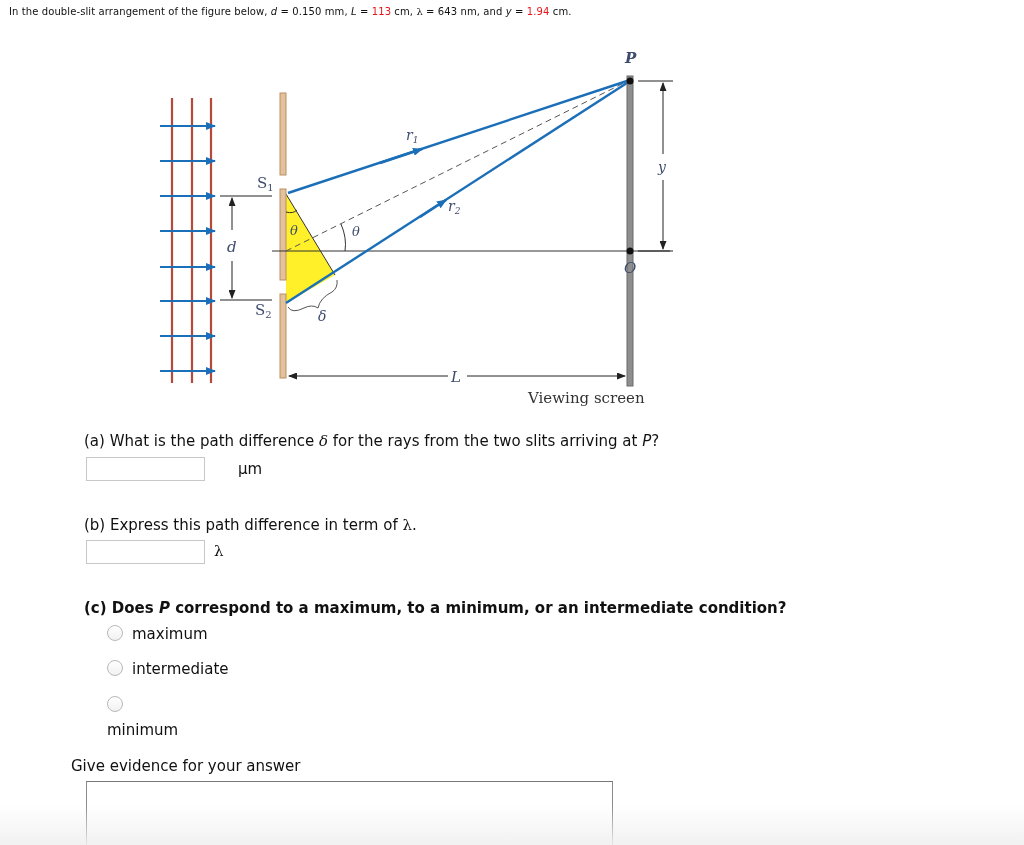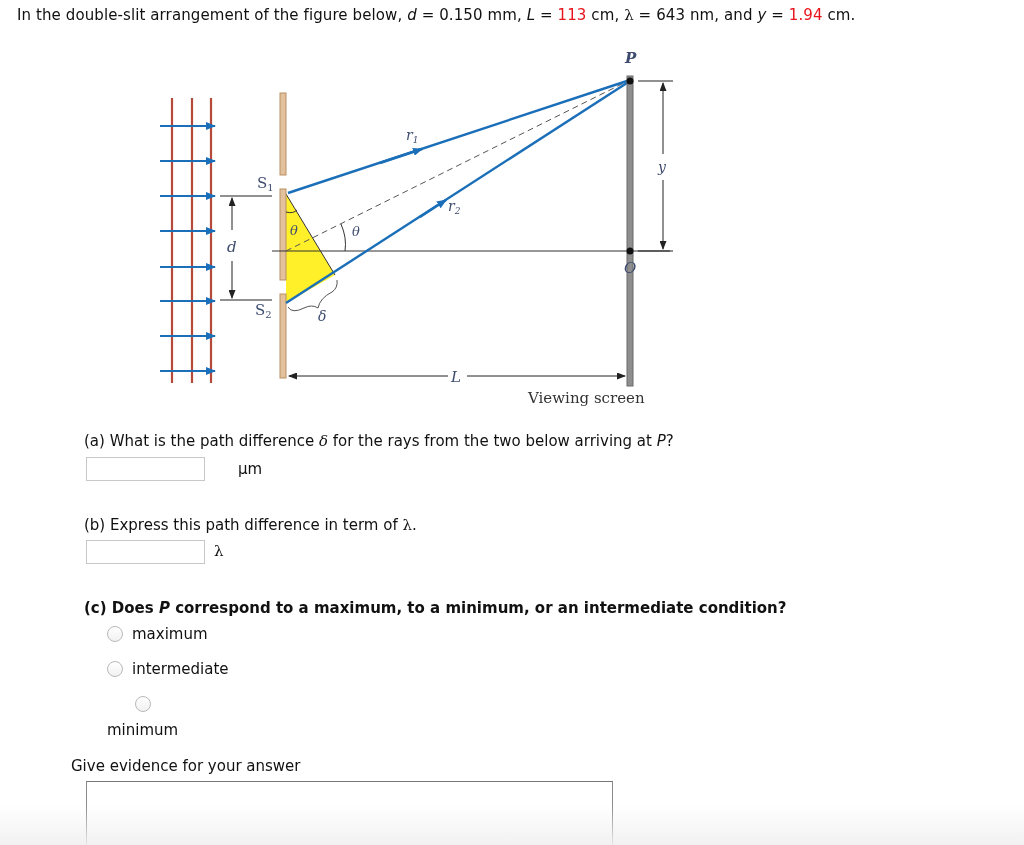--- a/index.html
+++ b/index.html
@@ -7,36 +7,36 @@
     width: 1024px; height: 845px; position: relative; overflow: hidden;
     font-family: "DejaVu Sans", "Liberation Sans", sans-serif;
     font-size: 15px; color: #111;
   }
   .bottom-shade {
     position: absolute; left: 0; right: 0; bottom: 0; height: 40px;
     background: linear-gradient(to bottom, rgba(245,245,245,0), rgba(240,240,240,0.9));
     pointer-events: none;
   }
   .intro {
-    position: absolute; left: 17px; top: 6px; white-space: nowrap;
-    font-size: 15px; letter-spacing: 0.1px;
+    position: absolute; left: 9px; top: 6px; white-space: nowrap;
+    font-size: 10px; letter-spacing: 0.1px;
   }
   .red { color: #e8141b; }
   .it { font-style: italic; }
   .lam { font-family: "DejaVu Serif", serif; }
   .figure { position: absolute; left: 140px; top: 46px; width: 560px; height: 370px; }
   .figure svg { position: absolute; left: 0; top: 0; }
   .q { position: absolute; left: 84px; white-space: nowrap; }
   .input-box {
     position: absolute; left: 86px; width: 119px; height: 24px;
     border: 1px solid #c8c8c8; background: #fff; box-sizing: border-box;
     font-family: "DejaVu Sans", sans-serif; font-size: 14px; padding: 2px 4px; outline: none;
   }
   .unit { position: absolute; left: 214px; }
-  .radio-row { position: absolute; left: 107px; display: flex; align-items: center; gap: 9px; }
+  .radio-row { position: absolute; left: 107px; display: flex; align-items: flex-start; gap: 9px; }
   .radio {
     width: 16px; height: 16px; border-radius: 50%;
     border: 1px solid #b9b9b9; background: linear-gradient(#ffffff, #f1f1f1);
     box-sizing: border-box; cursor: pointer;
   }
   .evidence-label { position: absolute; left: 71px; top: 757px; }
   .evidence-box {
     position: absolute; left: 86px; top: 781px; width: 527px; height: 80px;
     border: 1px solid #8a8a8a; border-top-color: #777; box-sizing: border-box;
     background: #fff; resize: none; outline: none;
@@ -137,21 +137,21 @@
       <text x="308" y="165" font-size="14" font-style="italic"><tspan>r</tspan><tspan font-size="9" dy="3">2</tspan></text>
       <text x="150" y="189" font-size="13" font-style="italic">θ</text>
       <text x="212" y="190" font-size="13" font-style="italic">θ</text>
       <text x="178" y="275" font-size="14" font-style="italic">δ</text>
       <text x="388" y="357" font-size="15" fill="#333">Viewing screen</text>
     </g>
   </svg>
 </div>
 
 <div class="q" style="top:432px;">
-  <span>(a) What is the path difference </span><span class="lam it">δ</span><span> for the rays from the two below arriving at </span><span class="it">P</span><span>?</span>
+  <span>(a) What is the path difference </span><span class="lam it">δ</span><span> for the rays from the two slits arriving at </span><span class="it">P</span><span>?</span>
 </div>
 <input class="input-box" type="text" style="top: 457px;" value="">
 <span class="unit" style="top:460px;margin-left:24px;">µm</span>
 
 <div class="q" style="top:516px;">
   <span>(b) Express this path difference in term of </span><span class="lam">λ</span><span>.</span>
 </div>
 <input class="input-box" type="text" style="top: 540px;" value="">
 <span class="unit lam" style="top:542px;">λ</span>
 

